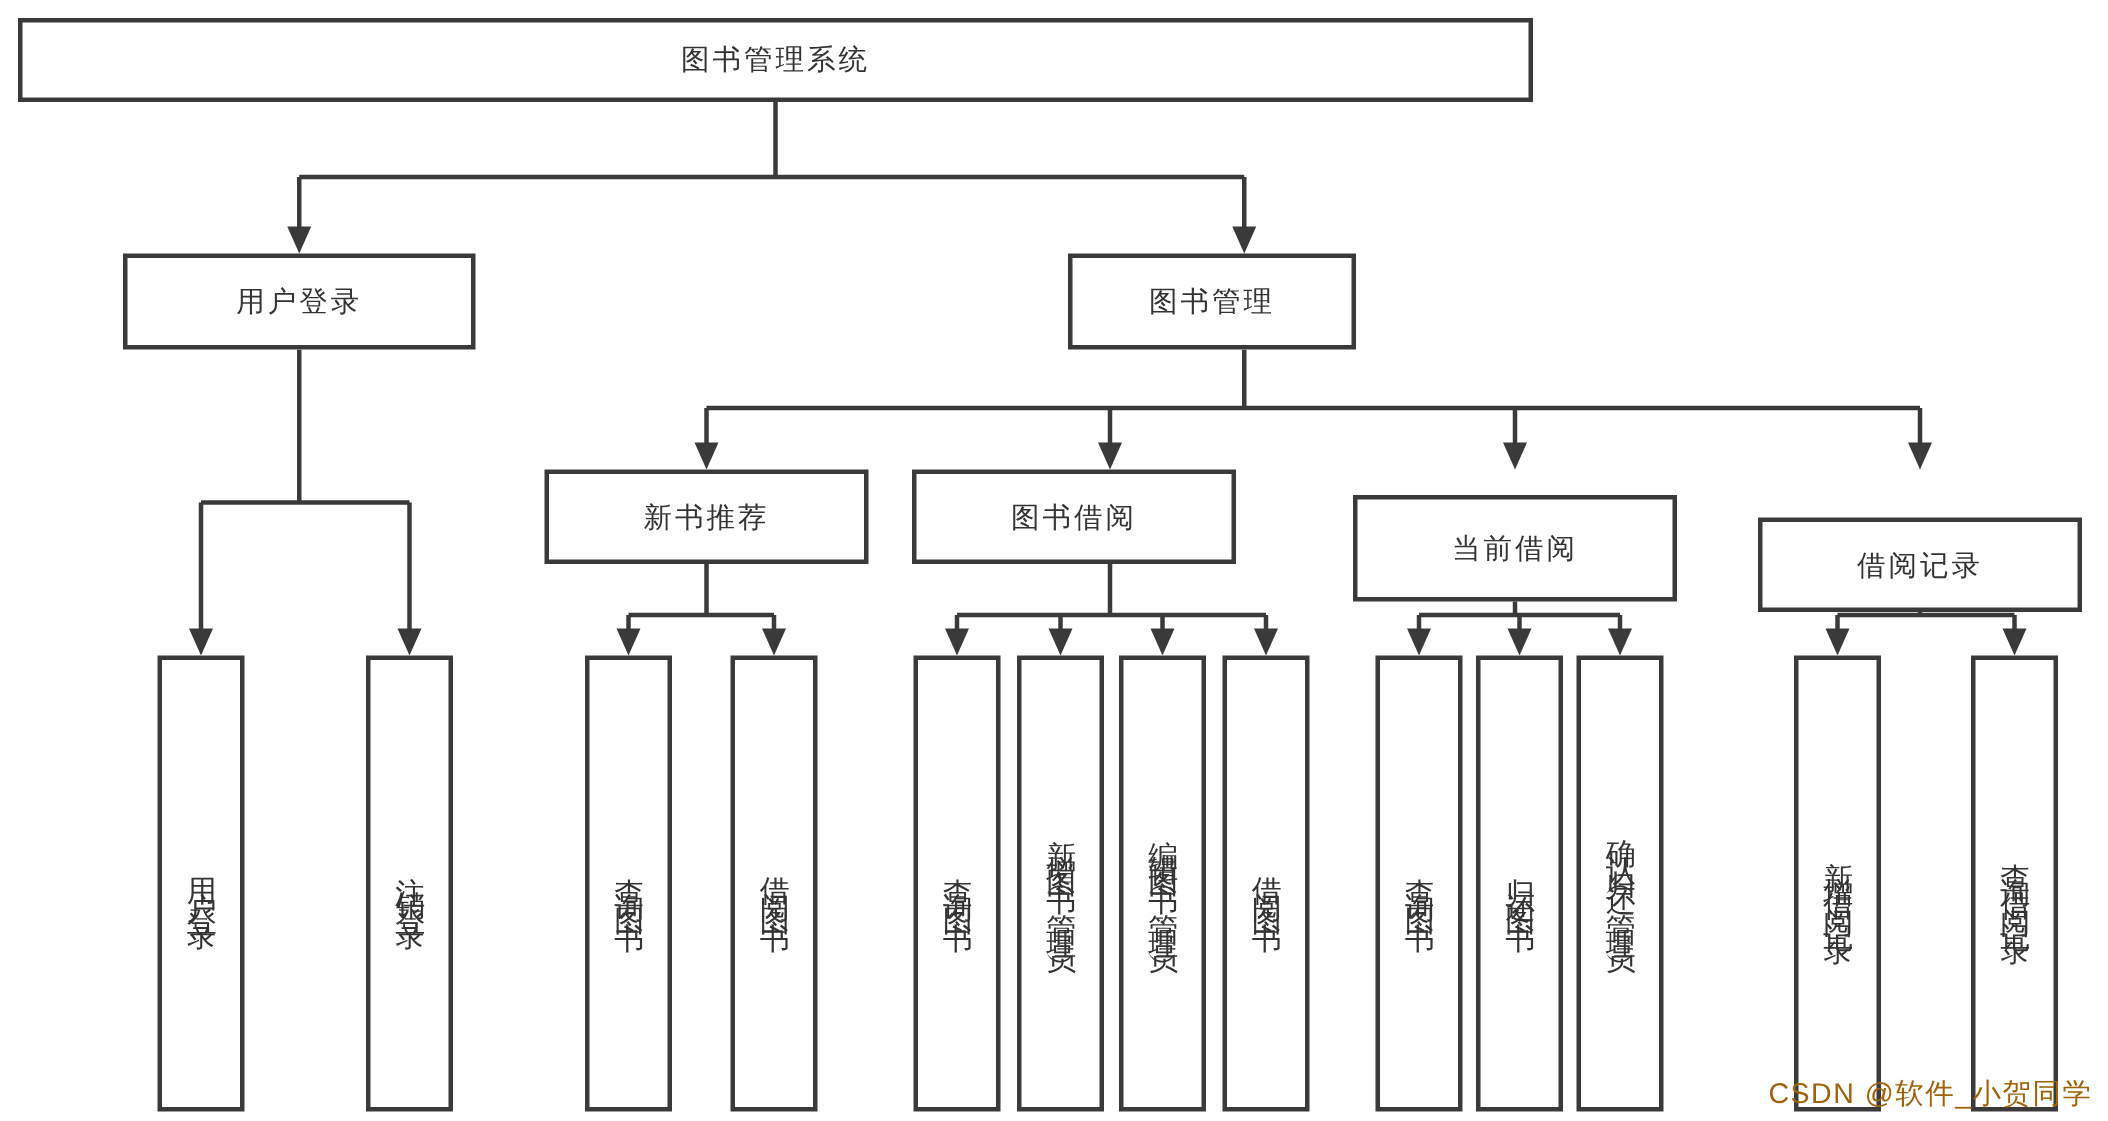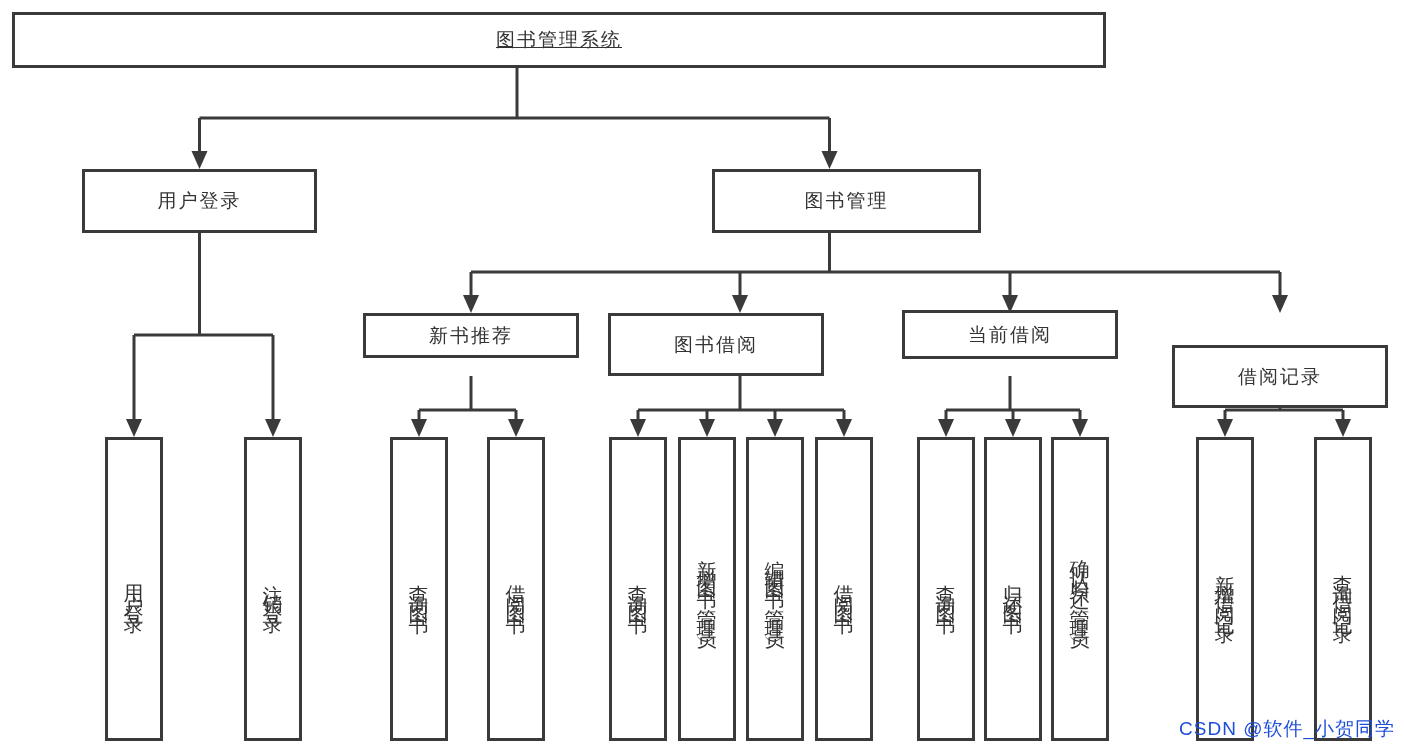--- a/index.html
+++ b/index.html
@@ -27,21 +27,21 @@
     display:flex;align-items:center;justify-content:center;
     z-index:2;
   }
   .vtext{
     writing-mode:vertical-rl;text-orientation:mixed;
     font-size:20px;letter-spacing:10px;line-height:1.1;
     color:#333333;white-space:nowrap;
   }
   .watermark{
     position:absolute;right:10px;bottom:5px;
-    font-size:19px;color:#1d4ed8;letter-spacing:1px;
+    font-size:19px;color:#a16207;letter-spacing:1px;
     z-index:5;
   }
 </style>
 </head>
 <body>
 
 <div id="canvas">
 
   <svg id="connectors" viewBox="0 0 1405 747" xmlns="http://www.w3.org/2000/svg">
       <path d="M517 68 V118" stroke="#3a3a3a" stroke-width="3" fill="none"></path>
@@ -91,38 +91,38 @@
       <line x1="1013" y1="410" x2="1013" y2="423" stroke="#3a3a3a" stroke-width="3"></line>
       <polygon points="1005,419 1021,419 1013,437" fill="#3a3a3a"></polygon>
       <line x1="1080" y1="410" x2="1080" y2="423" stroke="#3a3a3a" stroke-width="3"></line>
       <polygon points="1072,419 1088,419 1080,437" fill="#3a3a3a"></polygon>
       <line x1="1225" y1="410" x2="1225" y2="423" stroke="#3a3a3a" stroke-width="3"></line>
       <polygon points="1217,419 1233,419 1225,437" fill="#3a3a3a"></polygon>
       <line x1="1343" y1="410" x2="1343" y2="423" stroke="#3a3a3a" stroke-width="3"></line>
       <polygon points="1335,419 1351,419 1343,437" fill="#3a3a3a"></polygon>
     </svg>
 
-  <div class="hbox" style="left:12px;top:12px;width:1094px;height:56px;text-decoration:underline;">
+  <div class="hbox" style="left:12px;top:12px;width:1010px;height:56px;">
     <span>图书管理系统</span>
   </div>
 
   <div class="hbox" style="left:82px;top:169px;width:235px;height:64px;">
     <span>用户登录</span>
   </div>
-  <div class="hbox" style="left:712px;top:169px;width:269px;height:64px;">
+  <div class="hbox" style="left:712px;top:169px;width:192px;height:64px;">
     <span>图书管理</span>
   </div>
 
-  <div class="hbox" style="left:363px;top:313px;width:216px;height:45px;">
+  <div class="hbox" style="left:363px;top:313px;width:216px;height:63px;">
     <span>新书推荐</span>
   </div>
   <div class="hbox" style="left:608px;top:313px;width:216px;height:63px;">
     <span>图书借阅</span>
   </div>
-  <div class="hbox" style="left:902px;top:310px;width:216px;height:49px;text-align:right;">
+  <div class="hbox" style="left:902px;top:330px;width:216px;height:71px;text-align:right;">
     <span>当前借阅</span>
   </div>
   <div class="hbox" style="left:1172px;top:313px;width:216px;height:63px;margin-top:32px;">
     <span>借阅记录</span>
   </div>
 
   <div class="leaf" style="left:105px;">
     <span class="vtext">用户登录</span>
   </div>
   <div class="leaf" style="left:244px;">

